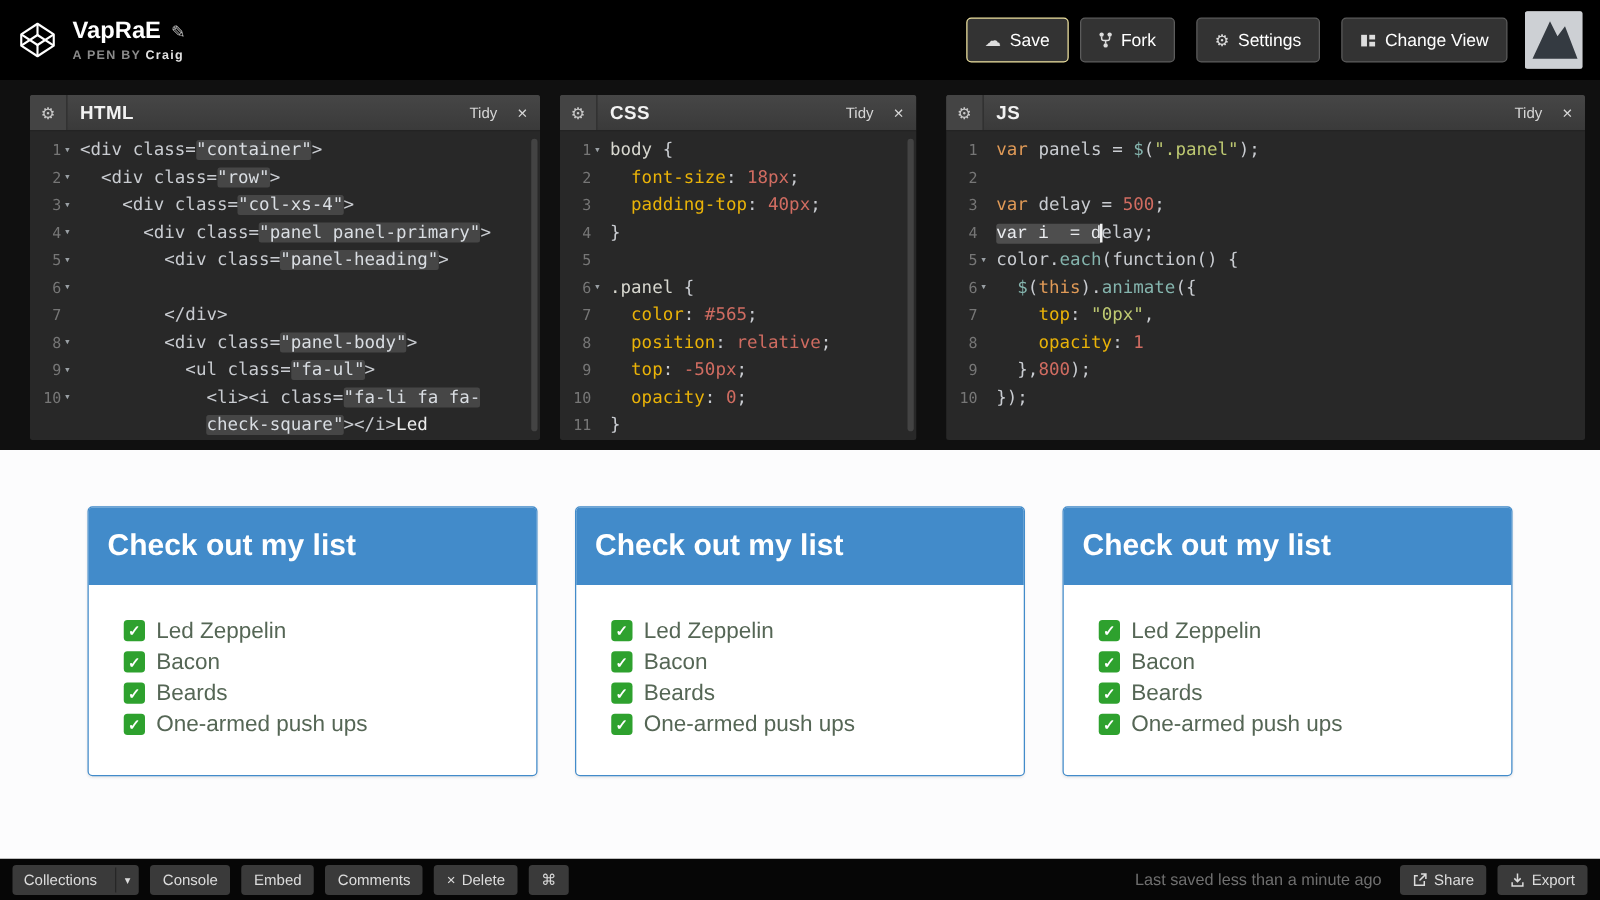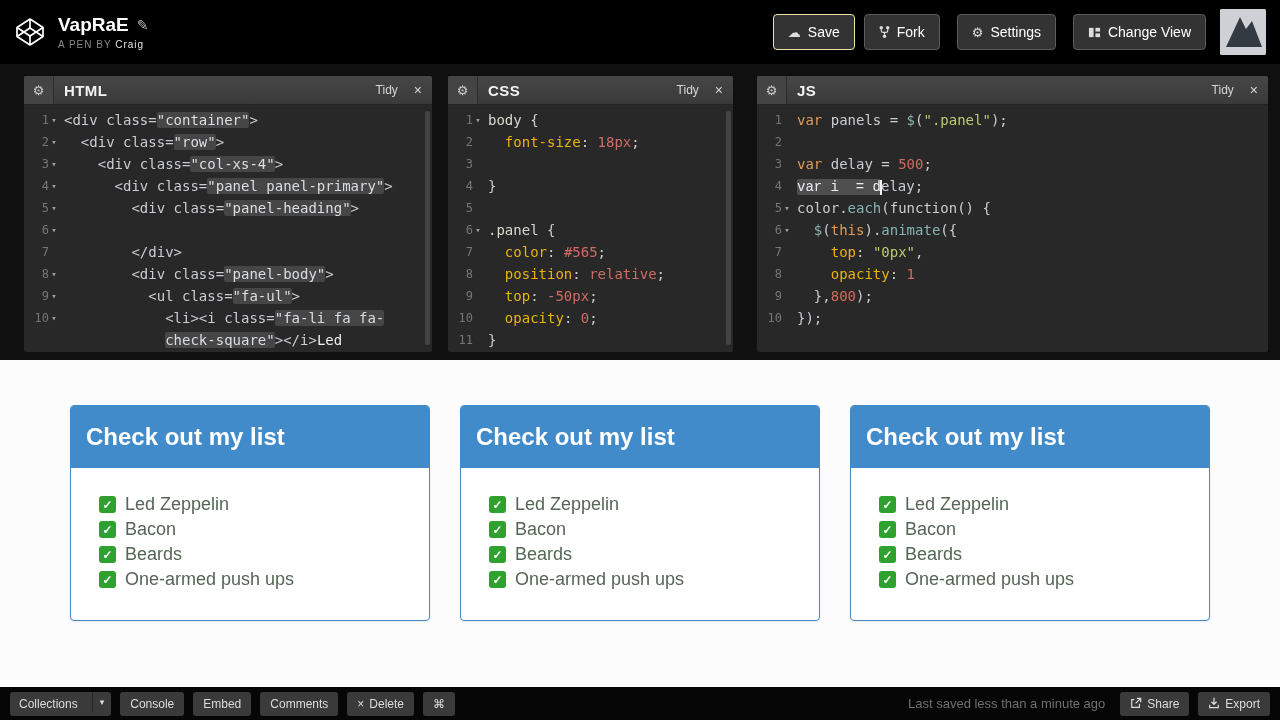--- a/index.html
+++ b/index.html
@@ -7,21 +7,21 @@
               font-family:"Liberation Sans", sans-serif; }
   .page { width:1280px; height:720px; position:relative; display:flex; flex-direction:column; }
 
   
   .hdr { height:64px; background:#000; display:flex; align-items:center; padding:0 14px; flex:none; }
   .logo { width:32px; height:32px; display:flex; align-items:center; justify-content:center; cursor:pointer; }
   .title-block { margin-left:12px; }
   .title-row { display:flex; align-items:center; gap:8px; }
   .pen-title { color:#fff; font-size:19px; font-weight:bold; }
   .edit-ico { color:#bdbdbd; font-size:14px; cursor:pointer; }
-  .byline { margin-top:3px; font-size:10px; letter-spacing:1px; color:#8a8a8a; font-weight:normal; }
+  .byline { margin-top:3px; font-size:10px; letter-spacing:1px; color:#8a8a8a; font-weight:bold; }
   .byline a { color:#e2e2e2; text-decoration:none; cursor:pointer; }
   .hdr-spacer { flex:1; }
   .hbtn { display:inline-flex; align-items:center; gap:7px; background:#333; color:#fff;
           border:1px solid #5c5c5c; border-radius:4px; font-size:14px; padding:9px 14px;
           cursor:pointer; font-family:inherit; }
   .hbtn.save { border-color:#efe3a1; }
   .hbtn + .hbtn { margin-left:9px; }
   .hbtn.gap { margin-left:17px; }
   .btn-ico { font-size:13px; color:#ddd; line-height:1; }
   .avatar { width:46px; height:46px; margin-left:14px; background:#cdd0d4; border-radius:2px;
@@ -78,21 +78,21 @@
   .bs-body { padding:24px 15px 28px 28px; }
   .bs-item { display:flex; align-items:center; gap:9px; height:25px; font-size:18px;
              color:#556655; }
   .chk { width:17px; height:17px; flex:none; background:#2ea12e; border-radius:3px;
          color:#fff; font-size:12px; font-weight:bold; display:inline-flex;
          align-items:center; justify-content:center; }
 
   
   .ftr { height:33px; background:#060606; display:flex; align-items:center;
          padding:0 10px; gap:9px; flex:none; }
-  .fbtn { display:inline-flex; align-items:flex-start; gap:5px; background:#3a3a3a; color:#dcdcdc;
+  .fbtn { display:inline-flex; align-items:center; gap:5px; background:#3a3a3a; color:#dcdcdc;
           border:none; border-radius:3px; font-size:12px; padding:5px 10px; cursor:pointer;
           font-family:inherit; }
   .split { padding:0; overflow:hidden; }
   .split .seg { padding:5px 9px; }
   .split .arrow-seg { padding:5px 7px; border-left:1px solid #262626; font-size:9px; }
   .fstatus { margin-left:auto; color:#6f6f6f; font-size:13px; margin-right:6px; }
   .fico { display:inline-flex; }
 </style>
 </head>
 <body>
@@ -266,20 +266,21 @@
               <span class="lnum">2</span>
               <span class="fold"></span>
             </span>
             <span class="code-text"><span class="tok-p">  </span><span class="tok-prop">font-size</span><span class="tok-p">: </span><span class="tok-num">18px</span><span class="tok-p">;</span></span>
           </div>
           <div class="code-row">
             <span class="gutter-cell">
               <span class="lnum">3</span>
               <span class="fold"></span>
             </span>
+            <span class="code-text"><span class="tok-p">  </span><span class="tok-prop">padding-top</span><span class="tok-p">: </span><span class="tok-num">40px</span><span class="tok-p">;</span></span>
           </div>
           <div class="code-row">
             <span class="gutter-cell">
               <span class="lnum">4</span>
               <span class="fold"></span>
             </span>
             <span class="code-text"><span class="tok-p">}</span></span>
           </div>
           <div class="code-row">
             <span class="gutter-cell">

